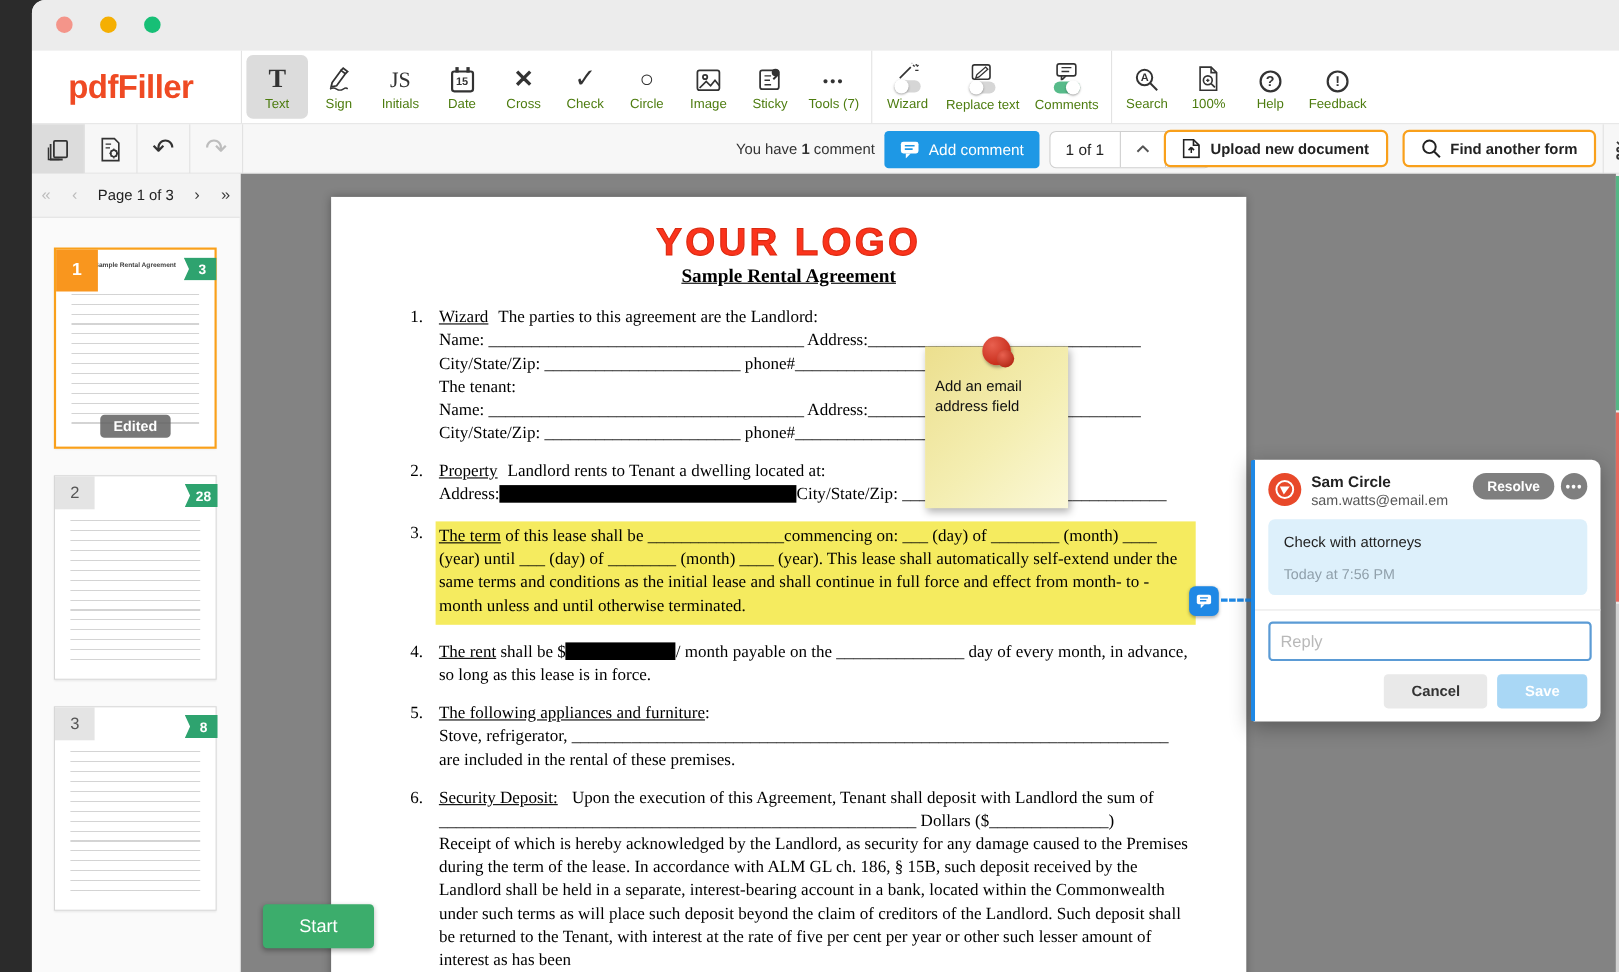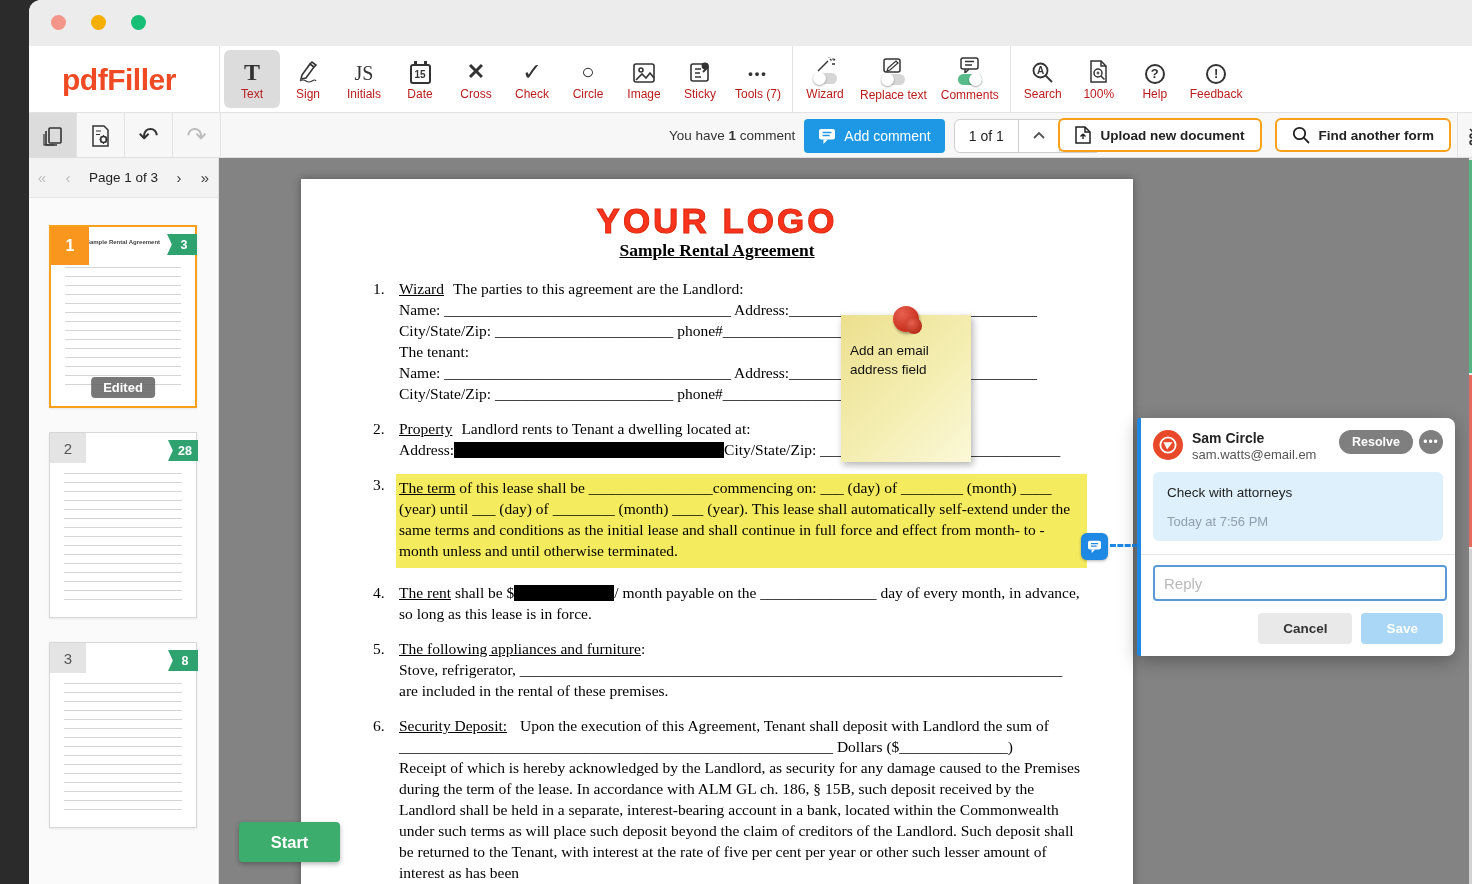--- a/index.html
+++ b/index.html
@@ -18,21 +18,21 @@
 
   
   .toolbar { position:absolute; top:46px; left:0; width:100%; height:67px; background:#fff; border-bottom:1px solid #e3e3e3; }
   .logo { position:absolute; left:33px; top:17px; font-size:30px; font-weight:bold; color:#ef4a23; letter-spacing:-0.5px; }
   .tb-items { position:absolute; left:186px; top:0; height:66px; display:flex; align-items:center; }
   .tb-sep { width:1px; height:66px; background:#e3e3e3; margin:0 4px; }
   .tb-btn { display:flex; flex-direction:column; align-items:center; justify-content:center; gap:3px;
             min-width:56px; height:58px; padding:0 7px; border-radius:6px; cursor:pointer; }
   .tb-btn.sel { background:#dcdcdc; }
   .tb-ico { height:26px; display:flex; align-items:flex-end; justify-content:center; color:#333; }
-  .tb-lbl { font-size:12px; color:#b91c1c; white-space:nowrap; }
+  .tb-lbl { font-size:12px; color:#4d7c0f; white-space:nowrap; }
   .g-T { font-family:"Liberation Serif",serif; font-size:24px; font-weight:bold; line-height:24px; }
   .g-JS { font-family:"Liberation Serif",serif; font-size:20px; line-height:22px; }
   .g-x { font-size:22px; line-height:24px; font-weight:bold; }
   .g-chk { font-size:24px; line-height:24px; }
   .g-o { font-size:22px; line-height:24px; font-weight:bold; }
   .g-dots { font-size:13px; letter-spacing:2px; font-weight:bold; line-height:20px; }
   .cal { width:21px; height:20px; border:2px solid #333; border-radius:3px; position:relative; }
   .cal:before { content:""; position:absolute; top:-5px; left:2px; width:3px; height:5px; background:#333; }
   .cal:after { content:""; position:absolute; top:-5px; right:2px; width:3px; height:5px; background:#333; }
   .cal .cal-n { position:absolute; left:0; right:0; top:3px; text-align:center; font-size:10px; font-weight:bold; color:#333; }
@@ -150,21 +150,21 @@
   .vtab .lbl { flex:1; writing-mode:vertical-rl; transform:rotate(180deg); color:#fff; font-weight:bold; font-size:12.5px;
                letter-spacing:1px; display:flex; align-items:center; margin-top:12px; }
   .vtab .v-ico { margin:8px 0 10px 0; }
   .vtab.green { top:160px; height:213px; background:#55b685; }
   .vtab.red { top:375px; height:172px; background:#e6695e; }
   .rscroll { position:absolute; left:1440px; top:549px; width:32px; bottom:0; background:#d2d2d2; }
   .rscroll .thumbbar { position:absolute; left:7px; top:6px; width:18px; height:120px; background:#aeaeae; border-radius:9px; }
 
   
   .start-btn { position:absolute; left:210px; top:822px; width:101px; height:40px; background:#3cad6c; color:#fff;
-               border:none; border-radius:4px; font-size:16.5px; font-weight:bold; font-family:inherit; cursor:pointer;
+               border:none; border-radius:4px; font-size:16.5px; font-weight:normal; font-family:inherit; cursor:pointer;
                box-shadow:0 2px 5px rgba(0,0,0,.3); }
   svg { display:block; }
 </style>
 </head>
 <body>
 
 <div id="app">
 
   <div class="titlebar">
     <span class="tl red"></span>

